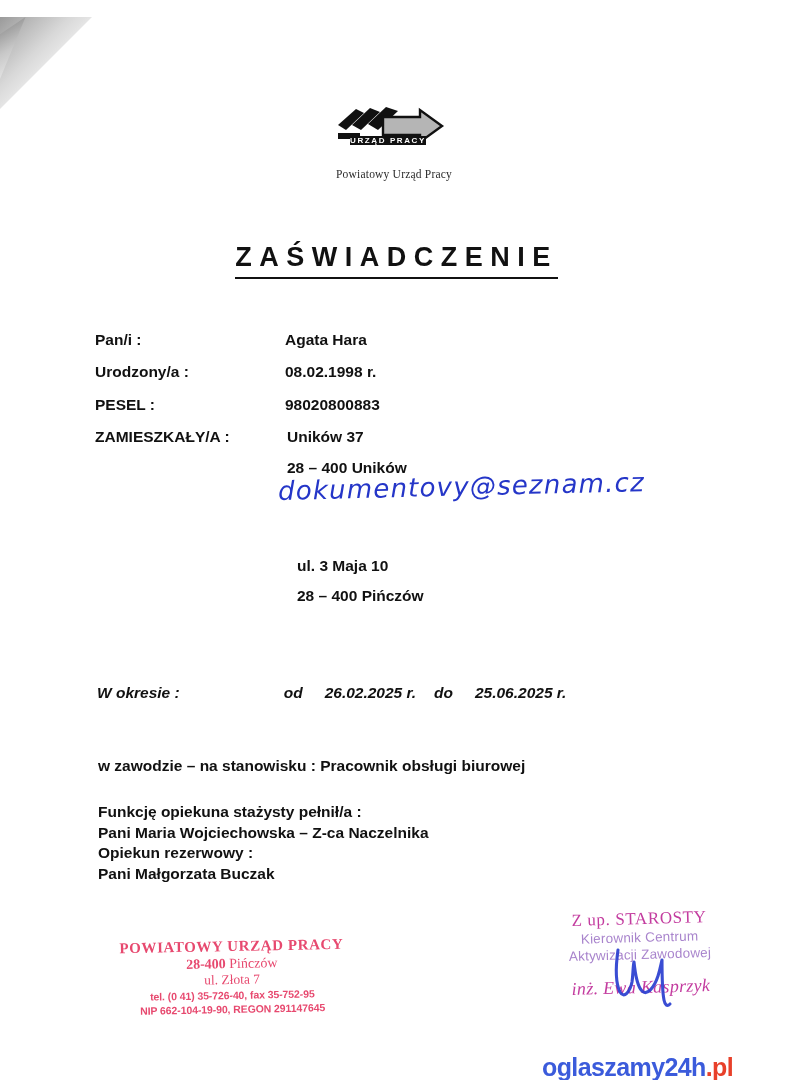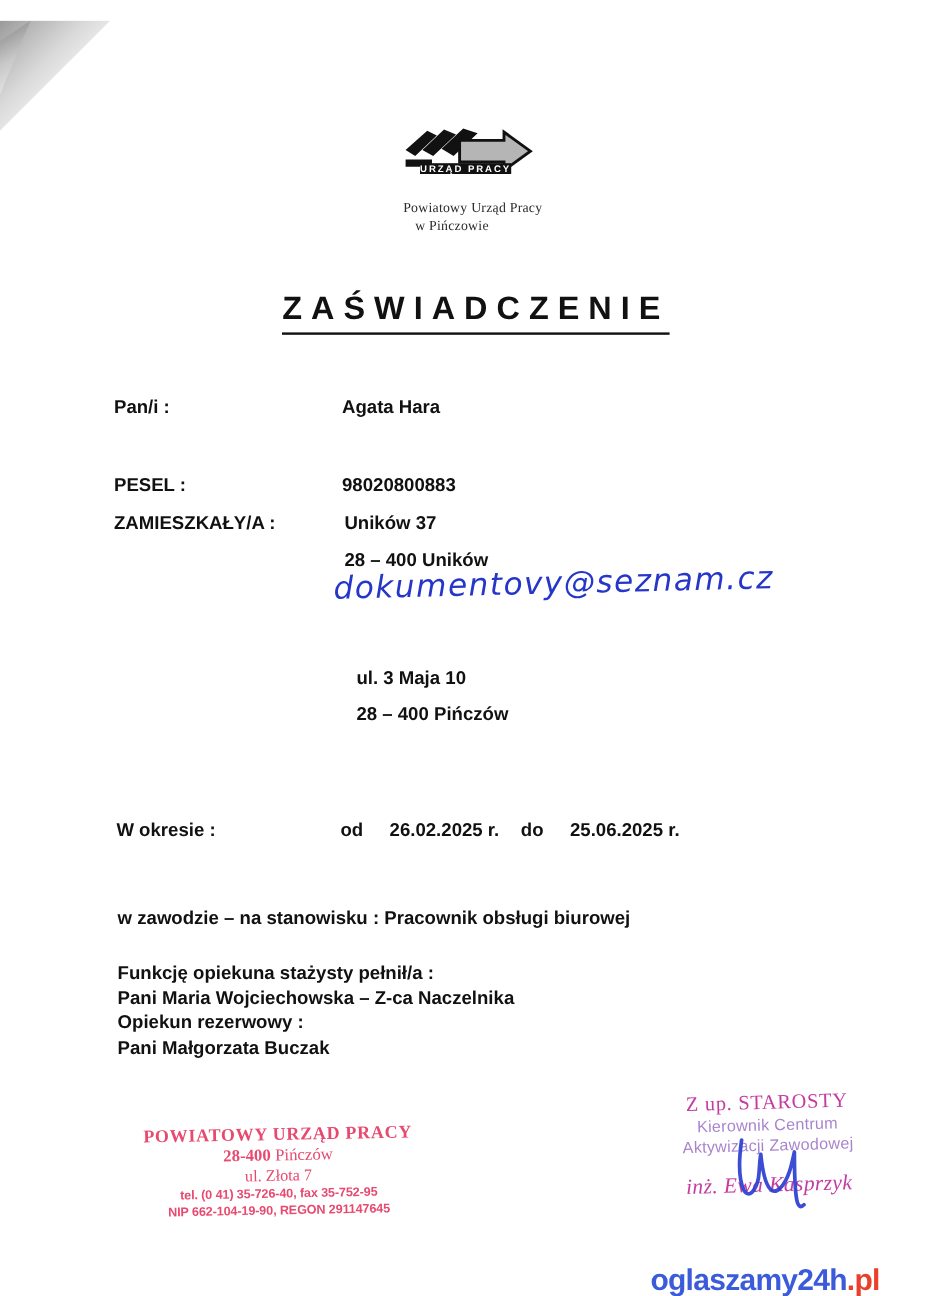--- a/index.html
+++ b/index.html
@@ -123,20 +123,21 @@
   }
 
   
   #period-row {
     position: absolute;
     left: 97px; top: 667px;
     font-size: 15.5px;
     font-weight: bold;
     color: #111;
     white-space: nowrap;
+    font-style: italic;
   }
   #period-row .gap-a { display:inline-block; width: 104px; }
   #period-row .gap-b { display:inline-block; width: 22px; }
   #period-row .gap-c { display:inline-block; width: 18px; }
   #period-row .gap-d { display:inline-block; width: 22px; }
 
   
   #position-line {
     position: absolute;
     left: 98px; top: 740px;
@@ -270,31 +271,33 @@
       </g>
       <g fill="#111111">
         <rect x="14" y="33" width="76" height="9"></rect>
       </g>
       <text x="52" y="40.3" text-anchor="middle" font-family="Liberation Sans, sans-serif" font-size="8" font-weight="bold" fill="#ffffff" letter-spacing="1.6">URZĄD PRACY</text>
     </svg>
   </div>
 
   <div id="org-name">
     <span>Powiatowy Urząd Pracy</span>
-    <span class="l2">w Pińczowie</span>
   </div>
 
   <div id="doc-title">
     <span>ZAŚWIADCZENIE</span>
   </div>
 
   <div class="field-row" style="top:314px;">
     <span class="field-label" style="width:190px;">Pan/i :</span><span class="field-value">Agata Hara</span>
   </div>
 
+  <div class="field-row" style="top:346px;">
+    <span class="field-label" style="width:190px;">Urodzony/a :</span><span class="field-value">08.02.1998 r.</span>
+  </div>
 
   <div class="field-row" style="top:379px;">
     <span class="field-label" style="width:190px;">PESEL :</span><span class="field-value">98020800883</span>
   </div>
 
   <div class="field-row" style="top:411px;">
     <span class="field-label" style="width:192px;">ZAMIESZKAŁY/A :</span><span class="field-value">Uników 37</span>
   </div>
 
   <div class="cont-line" style="left:287px; top:442px;">28 – 400 Uników</div>

